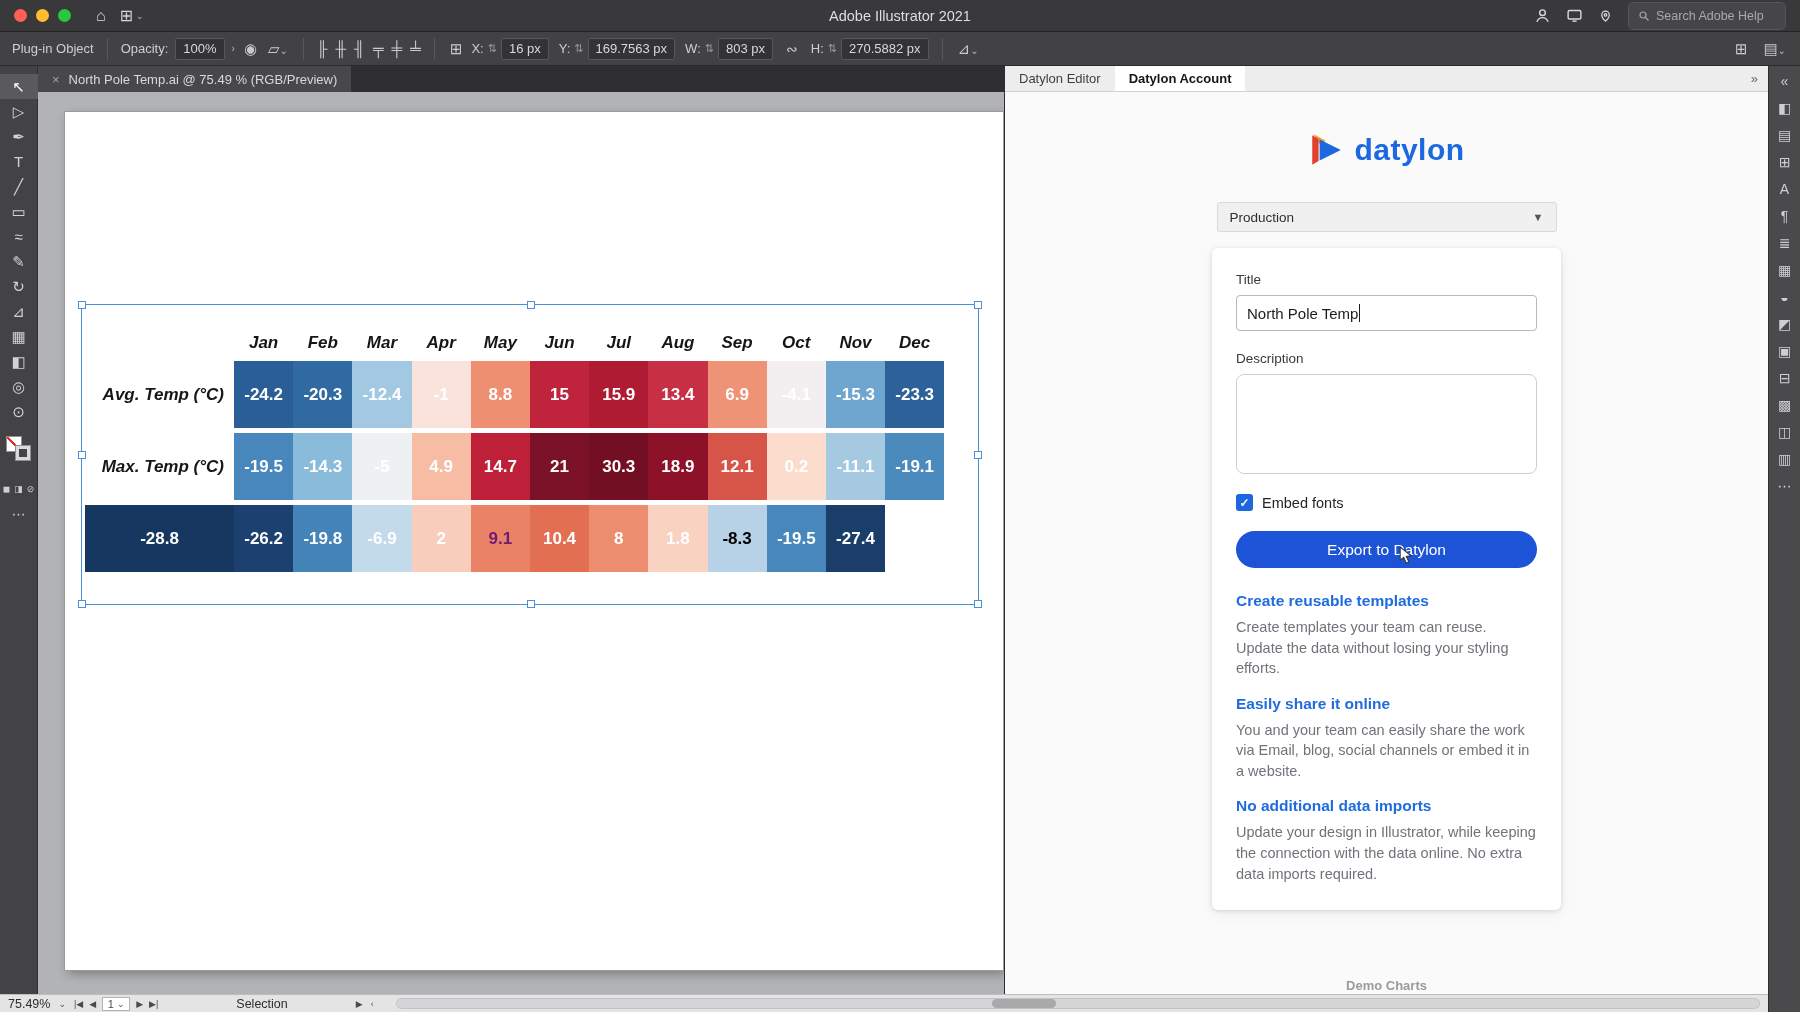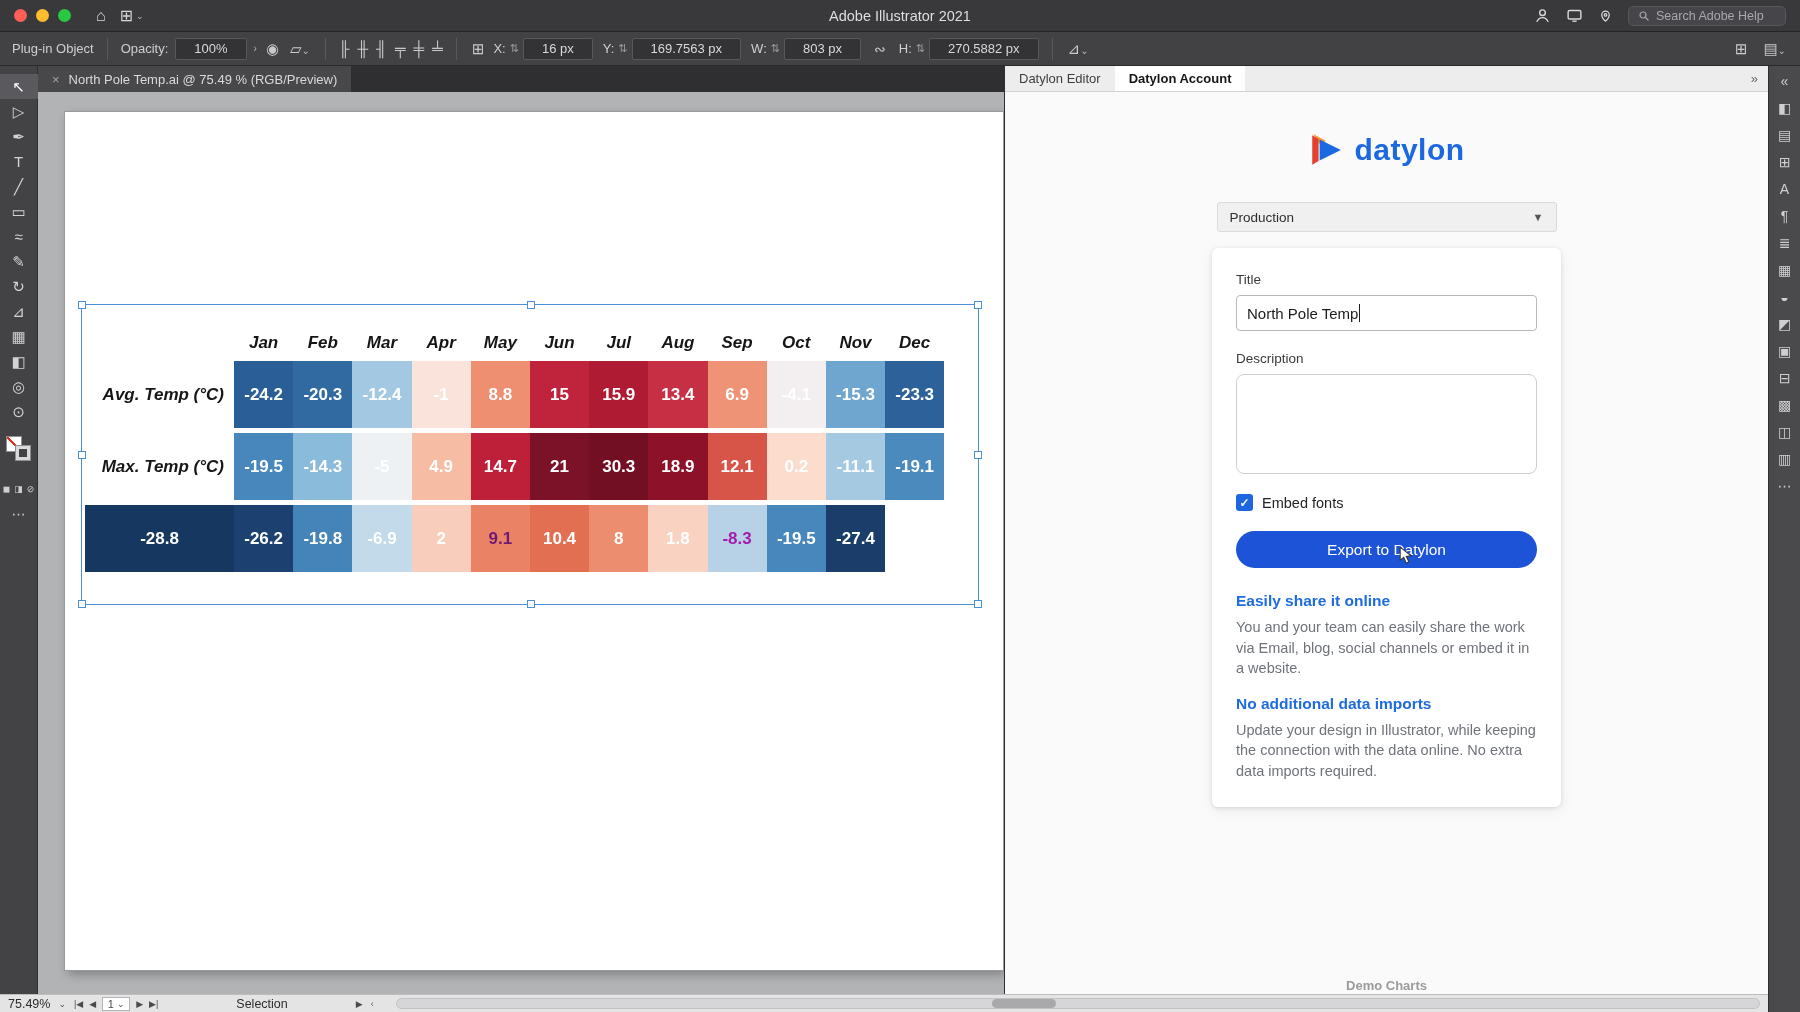--- a/index.html
+++ b/index.html
@@ -7,27 +7,27 @@
 #app{position:relative;width:1800px;height:1012px;background:#b2b3b5;overflow:hidden}
 
 
 .menubar{position:absolute;top:0;left:0;right:0;height:32px;background:#39393b;border-bottom:1px solid #242426;display:flex;align-items:center;color:#e6e6e6;font-size:14px;padding:0 14px}
 .lights{display:flex;gap:9px;margin-right:18px}
 .light{width:13px;height:13px;border-radius:50%}
 .menu-ico{margin:0 7px;color:#d6d6d6;font-size:16px;display:flex;align-items:center;gap:3px}
 .menu-caret{font-size:9px;color:#b9b9bc}
 .menu-title{position:absolute;left:0;right:0;text-align:center;color:#dedede;font-size:14.5px;pointer-events:none}
 .menu-right{margin-left:auto;display:flex;align-items:center;gap:15px;z-index:1}
-.search-box{display:flex;align-items:center;gap:6px;background:#46464a;border:1px solid #55555a;border-radius:5px;height:20px;padding:0 9px;color:#a8a8ac;font-size:12.5px;min-width:158px}
+.search-box{display:flex;align-items:center;gap:6px;background:#46464a;border:1px solid #55555a;border-radius:5px;height:28px;padding:0 9px;color:#a8a8ac;font-size:12.5px;min-width:158px}
 
 
 .controlbar{position:absolute;top:32px;left:0;right:0;height:34px;background:#424245;border-bottom:1px solid #2a2a2c;display:flex;align-items:center;color:#d8d8da;font-size:13px;padding:0 12px;gap:7px}
 .cb-sep{width:1px;height:22px;background:#59595c;margin:0 6px}
 .cb-lab{color:#cfcfd2;white-space:nowrap}
-.cb-val{background:#333336;border:1px solid #58585b;border-radius:2px;height:22px;display:flex;align-items:center;padding:0 18px;min-width:46px;white-space:nowrap}
+.cb-val{background:#333336;border:1px solid #58585b;border-radius:2px;height:22px;display:flex;align-items:center;padding:0 7px;min-width:46px;white-space:nowrap}
 .cb-spin{font-size:11px;color:#9a9a9e}
 .cb-field{display:flex;align-items:center;gap:4px}
 .cb-icon{color:#c9c9cc;font-size:15px;padding:0 2px}
 .cb-small{font-size:10px;color:#b9b9bc}
 .cb-link{color:#c9c9cc;font-size:14px;margin:0 3px}
 #align-icons{display:flex;align-items:center;gap:8px;font-size:15px;color:#c9c9cc}
 .cb-right{margin-left:auto;display:flex;align-items:center;gap:12px}
 
 
 .tabbar{position:absolute;top:66px;left:38px;width:966px;height:26px;background:#2f2f31;display:flex;align-items:stretch}
@@ -272,21 +272,21 @@
           <div class="hm-cell" style="background: rgb(75, 138, 189); color: rgb(255, 255, 255);">-19.1</div>
           <div class="hm-cell" style="background: rgb(22, 55, 95); color: rgb(255, 255, 255);">-28.8</div>
           <div class="hm-cell" style="background: rgb(28, 65, 112); color: rgb(255, 255, 255);">-26.2</div>
           <div class="hm-cell" style="background: rgb(68, 132, 185); color: rgb(255, 255, 255);">-19.8</div>
           <div class="hm-cell" style="background: rgb(194, 218, 234); color: rgb(255, 255, 255);">-6.9</div>
           <div class="hm-cell" style="background: rgb(249, 205, 187); color: rgb(255, 255, 255);">2</div>
           <div class="hm-cell" style="background: rgb(234, 131, 101); color: #701a75;">9.1</div>
           <div class="hm-cell" style="background: rgb(227, 111, 82); color: rgb(255, 255, 255);">10.4</div>
           <div class="hm-cell" style="background: rgb(236, 141, 111); color: rgb(255, 255, 255);">8</div>
           <div class="hm-cell" style="background: rgb(249, 210, 193); color: rgb(255, 255, 255);">1.8</div>
-          <div class="hm-cell" style="background: rgb(183, 210, 230); color: #a21caf;">-8.3</div>
+          <div class="hm-cell" style="background: rgb(183, 210, 230); color: #000000;">-8.3</div>
           <div class="hm-cell" style="background: rgb(71, 135, 187); color: rgb(255, 255, 255);">-19.5</div>
           <div class="hm-cell" style="background: rgb(26, 61, 105); color: rgb(255, 255, 255);">-27.4</div>
         </div>
       <div class="selbox">
         <div class="handle" style="left:-4px;top:-4px"></div>
         <div class="handle" style="left:445px;top:-4px"></div>
         <div class="handle" style="right:-4px;top:-4px"></div>
         <div class="handle" style="left:-4px;top:146px"></div>
         <div class="handle" style="right:-4px;top:146px"></div>
         <div class="handle" style="left:-4px;bottom:-4px"></div>
@@ -331,20 +331,24 @@
         </div>
         <div class="export-btn">
           <span>Export to Datylon</span>
           <span class="cursor">
             <svg width="15" height="19" viewBox="0 0 14 18">
                 <path d="M1 1 L1 13.5 L4.4 10.8 L6.8 16.2 L9.2 15 L6.8 9.8 L11.4 9.3 Z" fill="#fff" stroke="#333" stroke-width="1"></path>
               </svg>
           </span>
         </div>
         <div class="features" id="features">
+            <div class="feature">
+              <div class="feature-h">Create reusable templates</div>
+              <div class="feature-p">Create templates your team can reuse. Update the data without losing your styling efforts.</div>
+            </div>
             <div class="feature">
               <div class="feature-h">Easily share it online</div>
               <div class="feature-p">You and your team can easily share the work via Email, blog, social channels or embed it in a website.</div>
             </div>
             <div class="feature">
               <div class="feature-h">No additional data imports</div>
               <div class="feature-p">Update your design in Illustrator, while keeping the connection with the data online. No extra data imports required.</div>
             </div>
           </div>
       </div>

